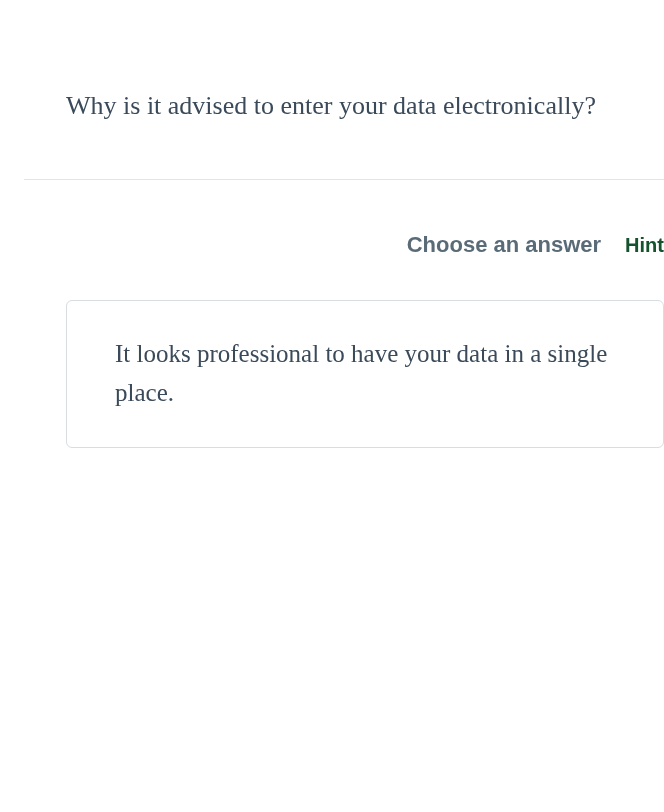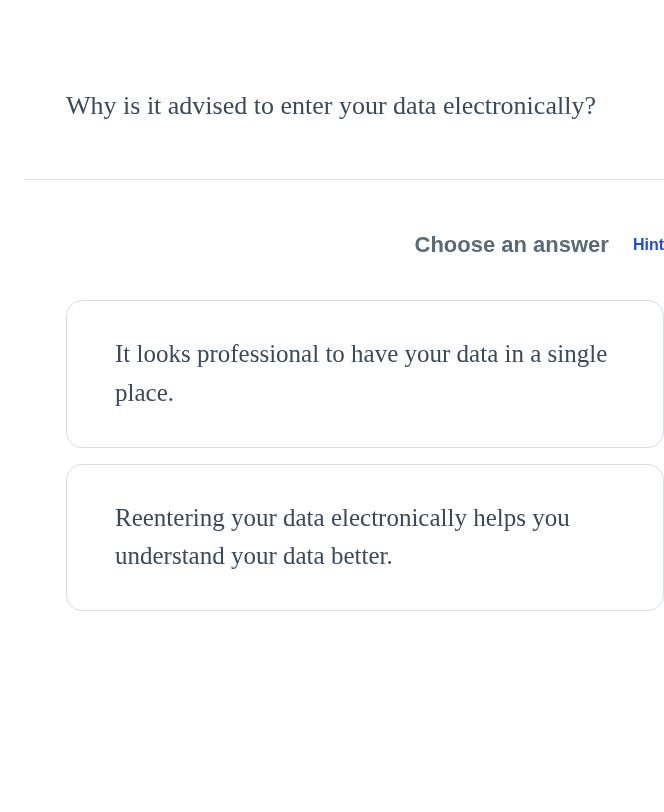--- a/index.html
+++ b/index.html
@@ -35,31 +35,31 @@
       padding: 28px 0 18px 18px;
     }
     .choose-label {
       font-family: -apple-system, BlinkMacSystemFont, 'Segoe UI', Arial, sans-serif;
       font-size: 22px;
       font-weight: 700;
       color: #5a6b78;
     }
     .hint-link {
       font-family: -apple-system, BlinkMacSystemFont, 'Segoe UI', Arial, sans-serif;
-      font-size: 16px;
+      font-size: 20px;
       font-weight: 700;
-      color: #1d4ed8;
+      color: #14532d;
       cursor: pointer;
     }
     .options {
       padding: 0 0 0 18px;
     }
     .option {
       border: 1px solid #d8dde2;
-      border-radius: 16px;
+      border-radius: 6px;
       padding: 22px 28px 22px 36px;
       margin-bottom: 16px;
       cursor: pointer;
       background: #ffffff;
     }
     .option-text {
       font-size: 25px;
       line-height: 1.55;
       color: #3a4a5a;
       font-weight: 400;
@@ -76,16 +76,13 @@
 
 <div class="answer-header">
   <div class="choose-label">Choose an answer</div>
   <div class="hint-link">Hint</div>
 </div>
 
 <div class="options">
   <div class="option">
     <div class="option-text">It looks professional to have your data in a single place.</div>
   </div>
-  <div class="option">
-    <div class="option-text">Reentering your data electronically helps you understand your data better.</div>
-  </div>
 </div>
 
 </body></html>

